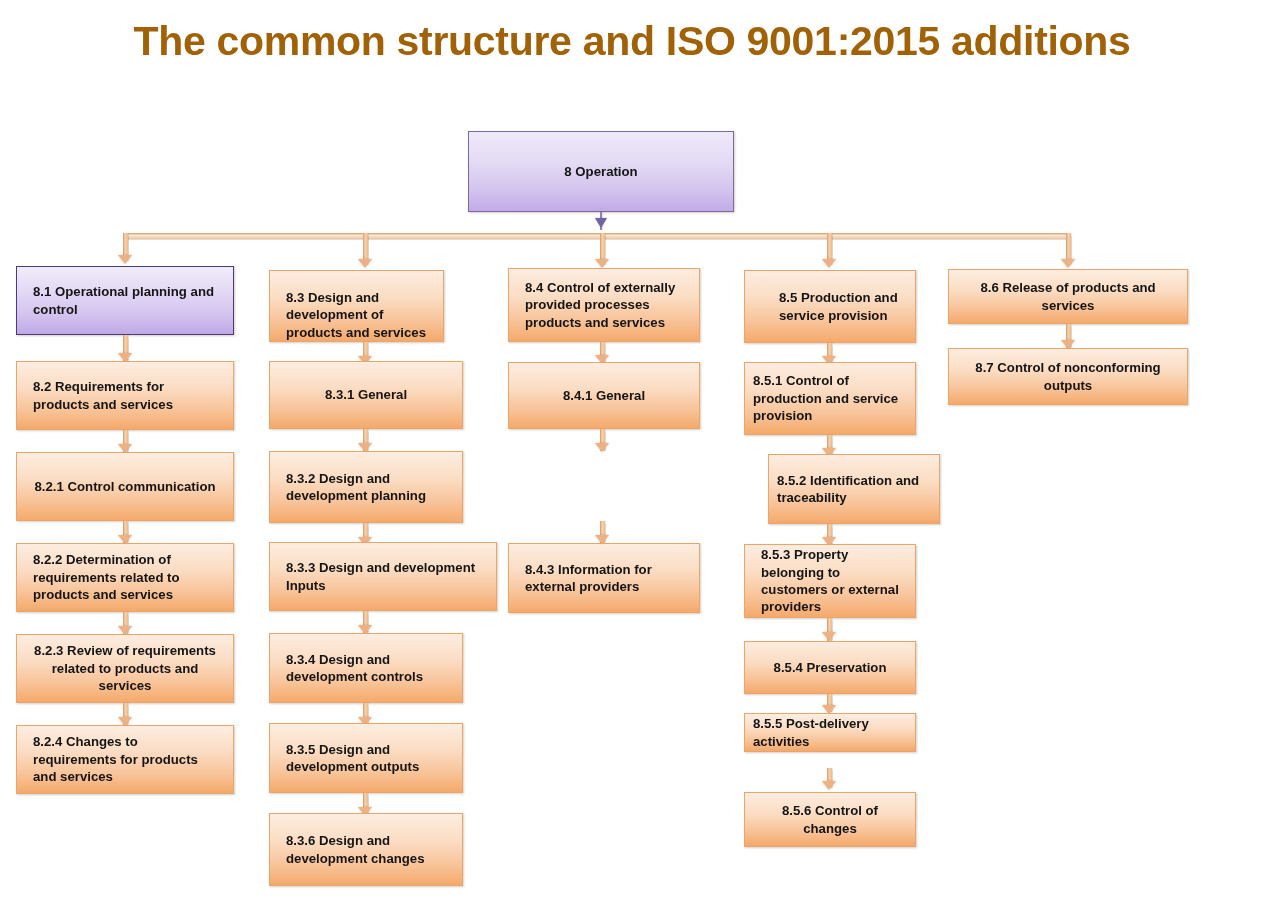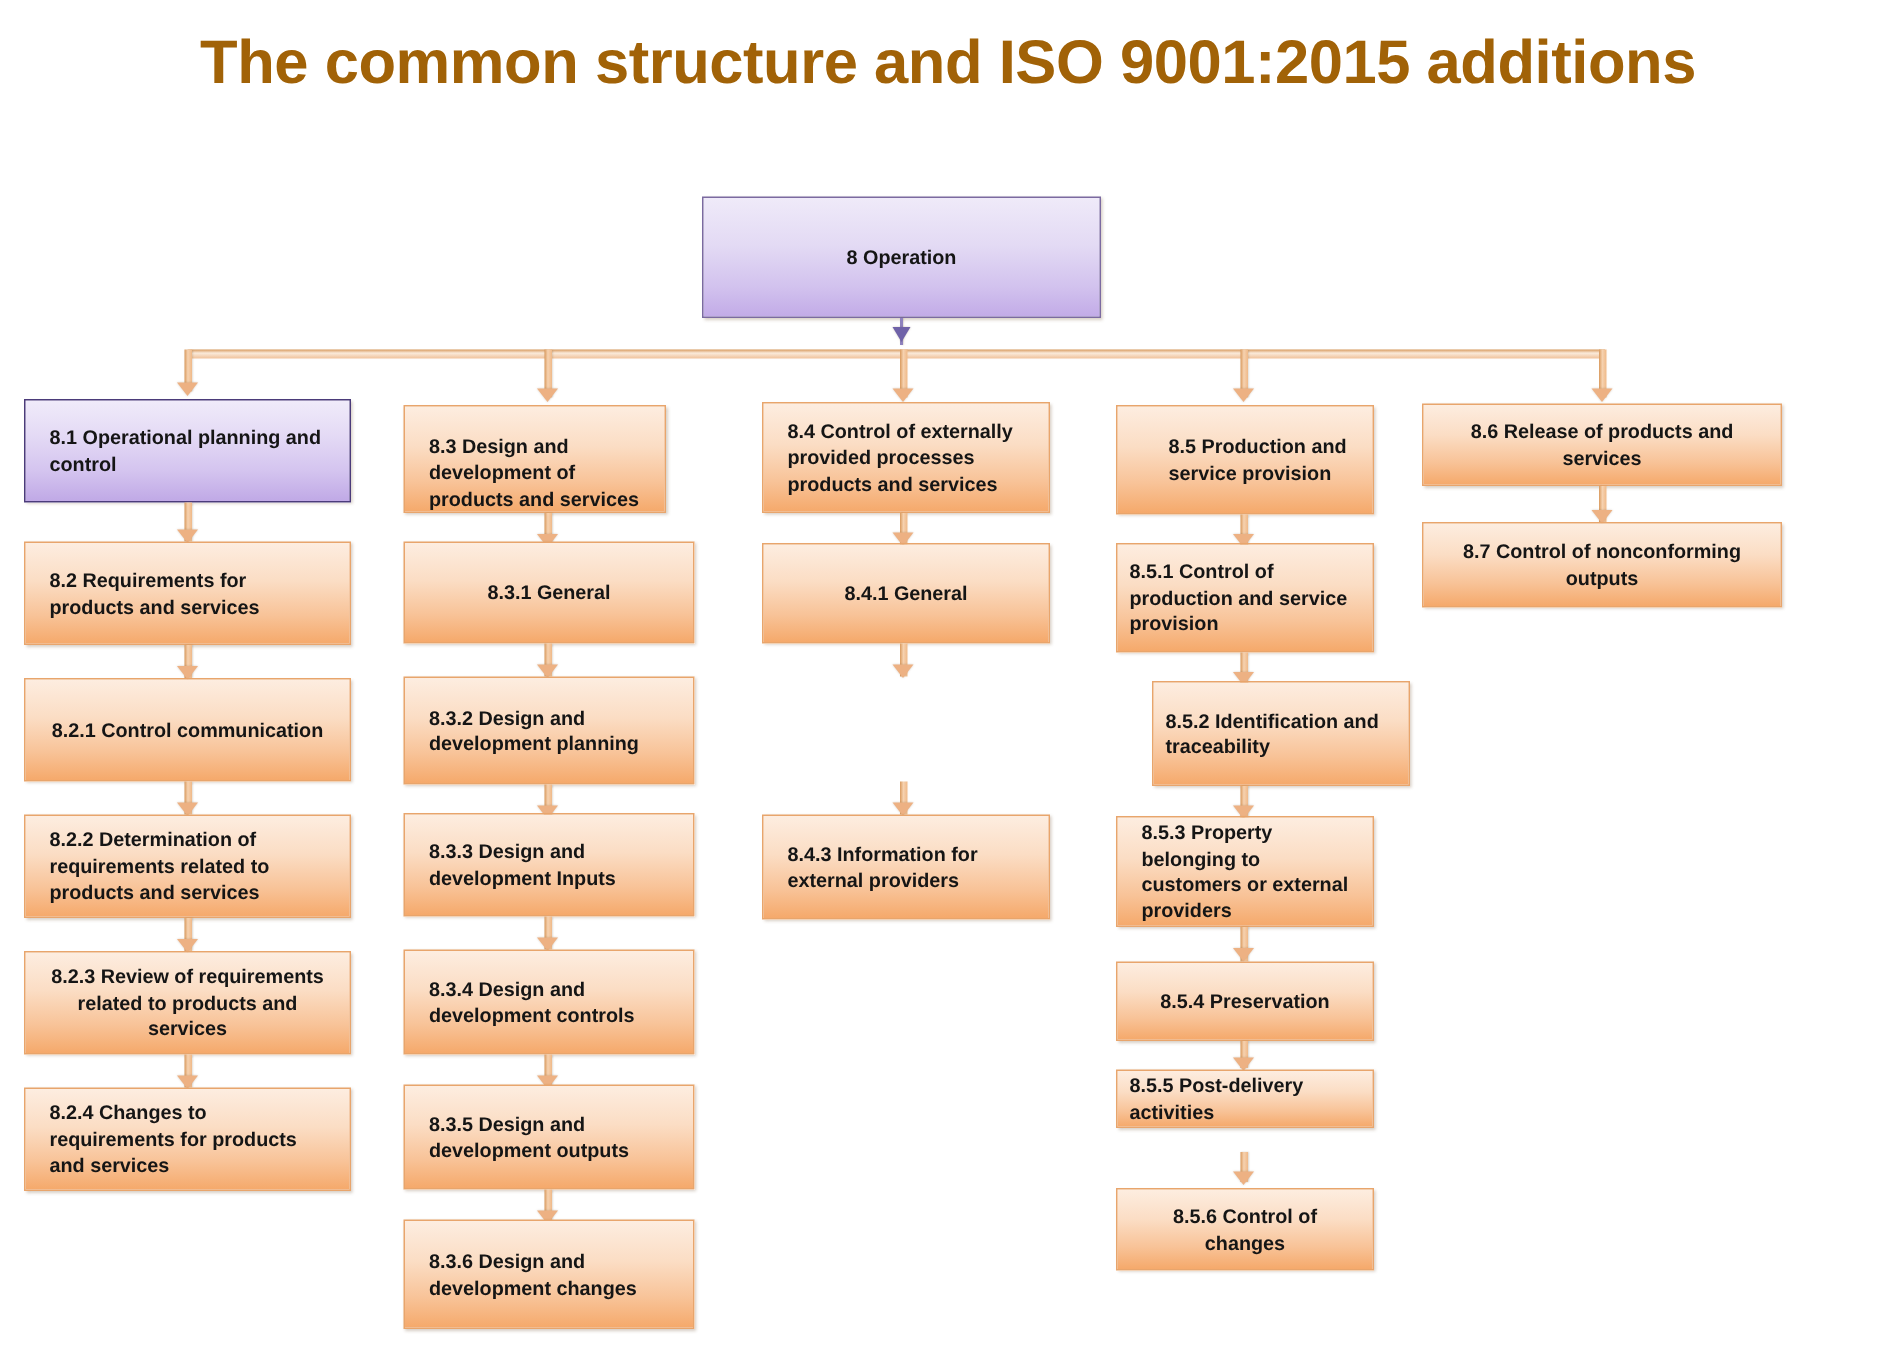--- a/index.html
+++ b/index.html
@@ -173,21 +173,21 @@
   </div>
   <div class="vline" style="left:363px; top:429px; height:22px;"></div>
   <div class="arrowhead" style="left:358px; top:443px;"></div>
 
   <div class="node align-left indent-sm" style="left:269px; top:451px; width:194px; height:72px;">
     <span class="lbl">8.3.2 Design and development planning</span>
   </div>
   <div class="vline" style="left:363px; top:523px; height:22px;"></div>
   <div class="arrowhead" style="left:358px; top:537px;"></div>
 
-  <div class="node align-left indent-sm" style="left:269px; top:542px; width:194px; height:69px;">
+  <div class="node align-left indent-sm" style="left:269px; top:542px; width:228px; height:69px;">
     <span class="lbl">8.3.3 Design and development Inputs</span>
   </div>
   <div class="vline" style="left:363px; top:611px; height:22px;"></div>
   <div class="arrowhead" style="left:358px; top:625px;"></div>
 
   <div class="node align-left indent-sm" style="left:269px; top:633px; width:194px; height:70px;">
     <span class="lbl">8.3.4 Design and development controls</span>
   </div>
   <div class="vline" style="left:363px; top:703px; height:22px;"></div>
   <div class="arrowhead" style="left:358px; top:717px;"></div>

